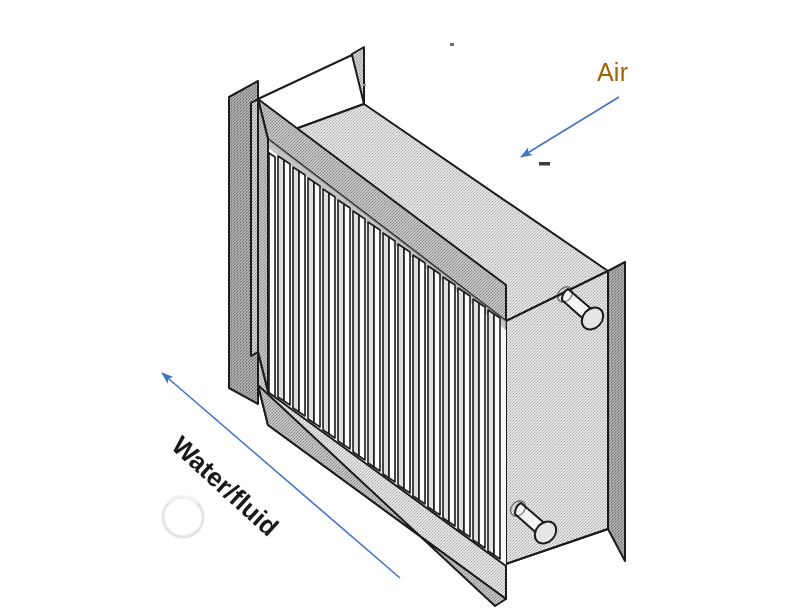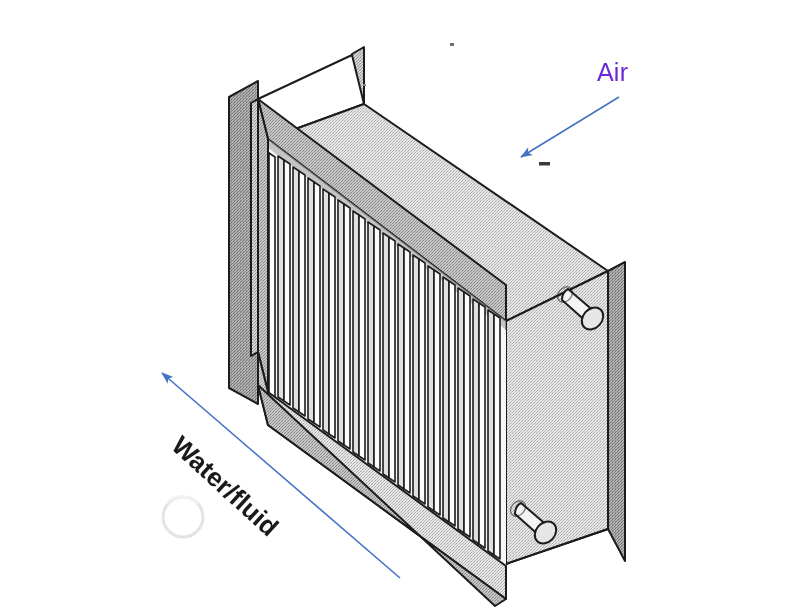--- a/index.html
+++ b/index.html
@@ -28,21 +28,21 @@
     height: 616px;
     display: block;
   }
   .label-air {
     position: absolute;
     left: 597px;
     top: 60px;
     font-family: "Liberation Sans", sans-serif;
     font-size: 25px;
     font-weight: 400;
-    color: #6d28d9;
+    color: #a16207;
     letter-spacing: 0.2px;
     white-space: nowrap;
     line-height: 1;
   }
   .label-water {
     position: absolute;
     left: 176px;
     top: 428px;
     font-family: "Liberation Sans", sans-serif;
     font-size: 26px;

